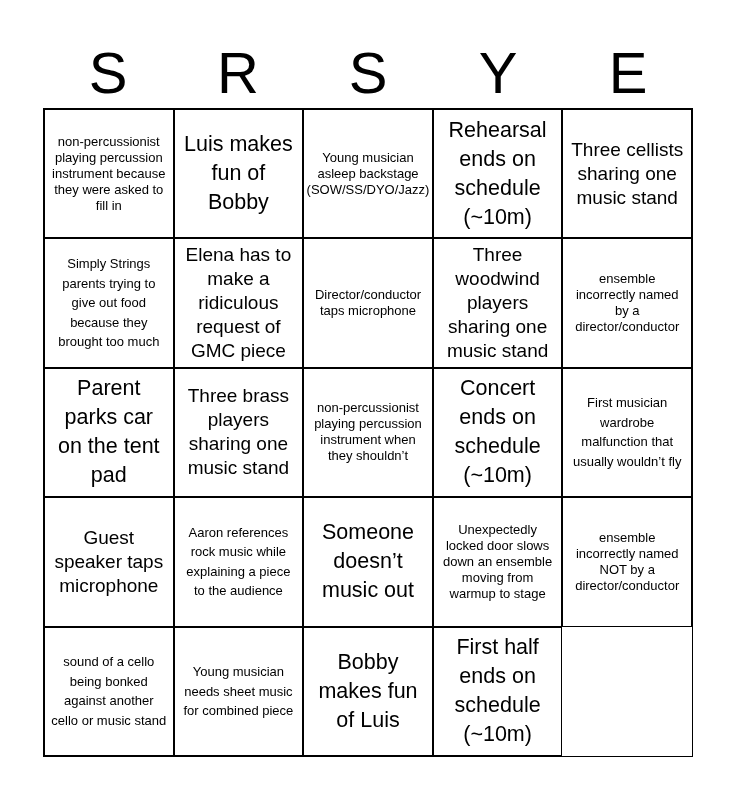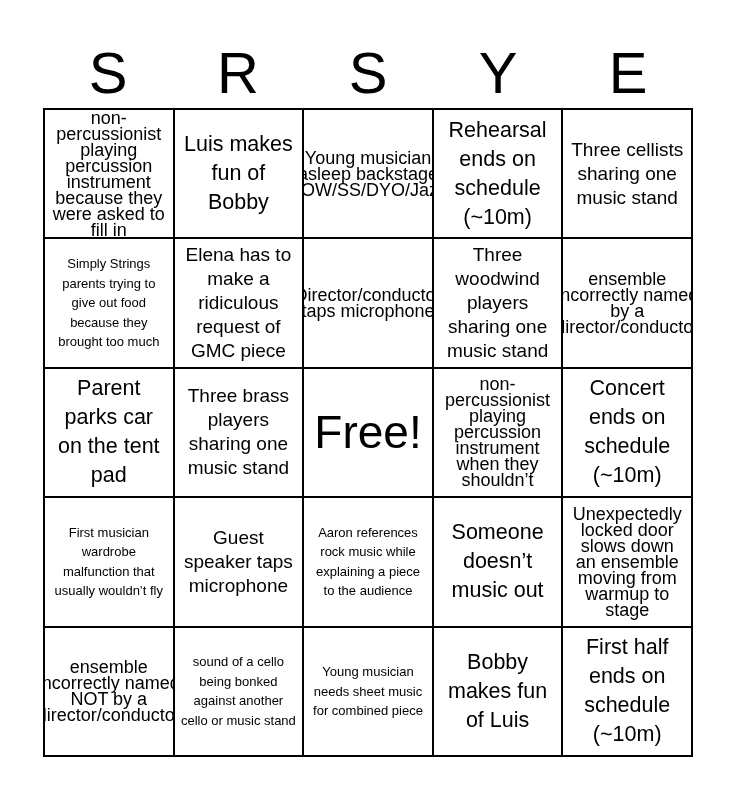--- a/index.html
+++ b/index.html
@@ -8,21 +8,21 @@
   .header { position: absolute; left: 43px; top: 38px; width: 650px; height: 70px;
             display: flex; }
   .header-letter { width: 130px; text-align: center; font-size: 58px; line-height: 70px;
                    font-family: "Liberation Sans", sans-serif; }
   .grid { position: absolute; left: 43px; top: 108px; width: 650px; height: 649px;
           display: grid; grid-template-columns: repeat(5, 1fr); grid-template-rows: repeat(5, 1fr);
           border: 1.5px solid #000; box-sizing: border-box; }
   .cell { border: 1px solid #000; display: flex; align-items: center; justify-content: center;
           text-align: center; padding: 4px 5px; box-sizing: border-box; overflow: hidden; }
   .cell span { display: block; }
-  .s { font-size: 18px; line-height: 16px; }
+  .s { font-size: 13px; line-height: 16px; }
   .m { font-size: 13px; line-height: 19.5px; }
   .l { font-size: 19px; line-height: 24px; }
   .xl { font-size: 21.5px; line-height: 29px; }
   .free { font-size: 46px; line-height: 50px; }
 </style>
 </head>
 <body>
 
 <div class="header">
   <div class="header-letter">S</div>
@@ -66,23 +66,20 @@
       <span class="s">ensemble incorrectly named by a director/conductor</span>
     </div>
 
   <div class="cell">
       <span class="xl">Parent parks car on the tent pad</span>
     </div>
   <div class="cell">
       <span class="l">Three brass players sharing one music stand</span>
     </div>
   <div class="cell">
-      <span class="free">Free!</span>
-    </div>
-  <div class="cell">
       <span class="s">non-percussionist playing percussion instrument when they shouldn’t</span>
     </div>
   <div class="cell">
       <span class="xl">Concert ends on schedule (~10m)</span>
     </div>
 
   <div class="cell">
       <span class="m">First musician wardrobe malfunction that usually wouldn’t fly</span>
     </div>
   <div class="cell">

